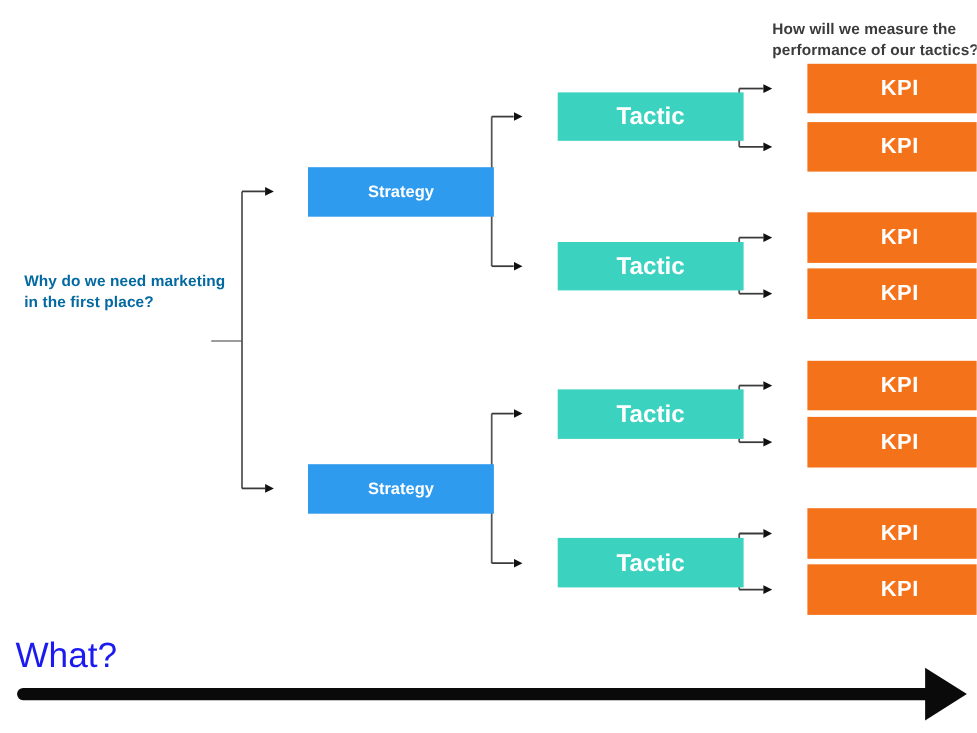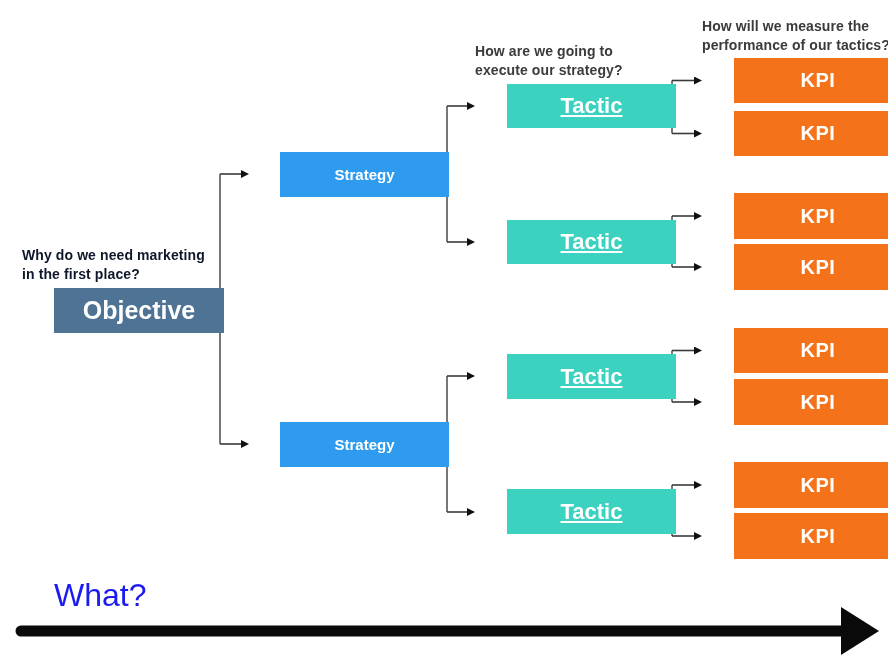--- a/index.html
+++ b/index.html
@@ -7,21 +7,21 @@
     position:relative;width:888px;height:666px;background:#ffffff;overflow:hidden;
     font-family:"Liberation Sans",sans-serif;
   }
   .connectors{position:absolute;left:0;top:0;width:888px;height:666px;pointer-events:none;}
   .box{
     position:absolute;display:flex;align-items:center;justify-content:center;
     color:#ffffff;font-weight:700;margin-left:32px;
   }
   .box.objective{font-size:25px;}
   .box.strategy{font-size:15px;}
-  .box.tactic{font-size:22px;text-decoration:underline;}
+  .box.tactic{font-size:22px;}
   .box.kpi{font-size:20px;letter-spacing:.5px;}
   .note{
     position:absolute;font-size:14px;font-weight:600;line-height:19px;
     white-space:pre-line;letter-spacing:.1px;
   }
   .axis-label{position:absolute;font-size:32px;font-weight:400;}
 </style>
 </head>
 <body>
 
@@ -70,41 +70,38 @@
       <path d="M672,485 H694"></path>
       <path d="M672,536 H694"></path>
     </g>
 
     <g>
       <line x1="21" y1="631" x2="841" y2="631" stroke="#0a0a0a" stroke-width="11" stroke-linecap="round"></line>
       <polygon points="841,607 879,631 841,655" fill="#0a0a0a"></polygon>
     </g>
   </svg>
 
-  <div class="note" style="left: 22px; top: 246px; width: 220px; color: #0f172a;">Why do we need marketing
+  <div class="note" style="left: 22px; top: 246px; width: 220px; color: #0369a1;">Why do we need marketing
 in the first place?</div>
-  <div class="note" style="left: 475px; top: 42px; width: 220px; color: rgb(59, 59, 59);">How are we going to
-execute our strategy?</div>
   <div class="note" style="left: 702px; top: 17px; width: 220px; color: rgb(59, 59, 59);">How will we measure the
 performance of our tactics?</div>
 
-  <div class="box objective" style="left: 22px; top: 288px; width: 170px; height: 45px; background-color: rgb(78, 115, 148);">Objective</div>
 
   <div class="box strategy" style="left: 248px; top: 152px; width: 169px; height: 45px; background-color: rgb(47, 155, 239);">Strategy</div>
   <div class="box strategy" style="left: 248px; top: 422px; width: 169px; height: 45px; background-color: rgb(47, 155, 239);">Strategy</div>
 
   <div class="box tactic" style="left: 475px; top: 84px; width: 169px; height: 44px; background-color: rgb(59, 210, 192);">Tactic</div>
   <div class="box tactic" style="left: 475px; top: 220px; width: 169px; height: 44px; background-color: rgb(59, 210, 192);">Tactic</div>
   <div class="box tactic" style="left: 475px; top: 354px; width: 169px; height: 45px; background-color: rgb(59, 210, 192);">Tactic</div>
   <div class="box tactic" style="left: 475px; top: 489px; width: 169px; height: 45px; background-color: rgb(59, 210, 192);">Tactic</div>
 
   <div class="box kpi" style="left: 702px; top: 58px; width: 168px; height: 45px; background-color: rgb(244, 115, 26);">KPI</div>
   <div class="box kpi" style="left: 702px; top: 111px; width: 168px; height: 45px; background-color: rgb(244, 115, 26);">KPI</div>
   <div class="box kpi" style="left: 702px; top: 193px; width: 168px; height: 46px; background-color: rgb(244, 115, 26);">KPI</div>
   <div class="box kpi" style="left: 702px; top: 244px; width: 168px; height: 46px; background-color: rgb(244, 115, 26);">KPI</div>
   <div class="box kpi" style="left: 702px; top: 328px; width: 168px; height: 45px; background-color: rgb(244, 115, 26);">KPI</div>
   <div class="box kpi" style="left: 702px; top: 379px; width: 168px; height: 46px; background-color: rgb(244, 115, 26);">KPI</div>
   <div class="box kpi" style="left: 702px; top: 462px; width: 168px; height: 46px; background-color: rgb(244, 115, 26);">KPI</div>
   <div class="box kpi" style="left: 702px; top: 513px; width: 168px; height: 46px; background-color: rgb(244, 115, 26);">KPI</div>
 
-  <div class="axis-label" style="left: 14px; top: 577px; color: rgb(27, 27, 240); margin-left: 40px;">What?</div>
+  <div class="axis-label" style="left: 14px; top: 577px; color: rgb(27, 27, 240);">What?</div>
 
 </div>
 
 </body></html>

